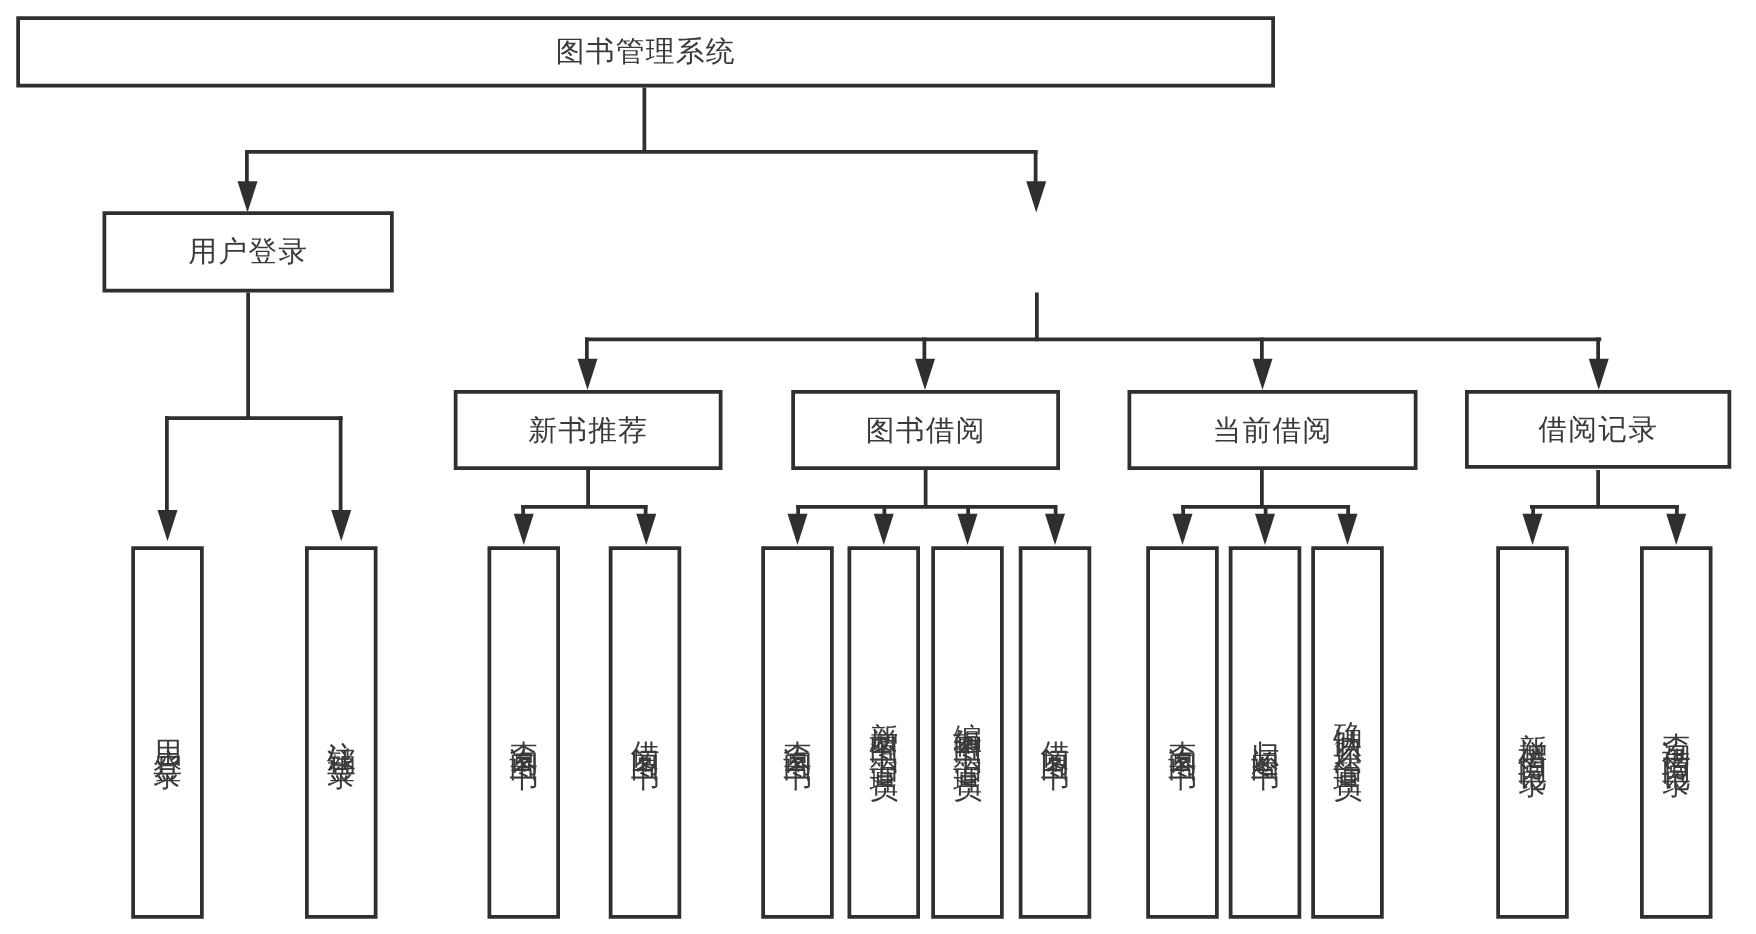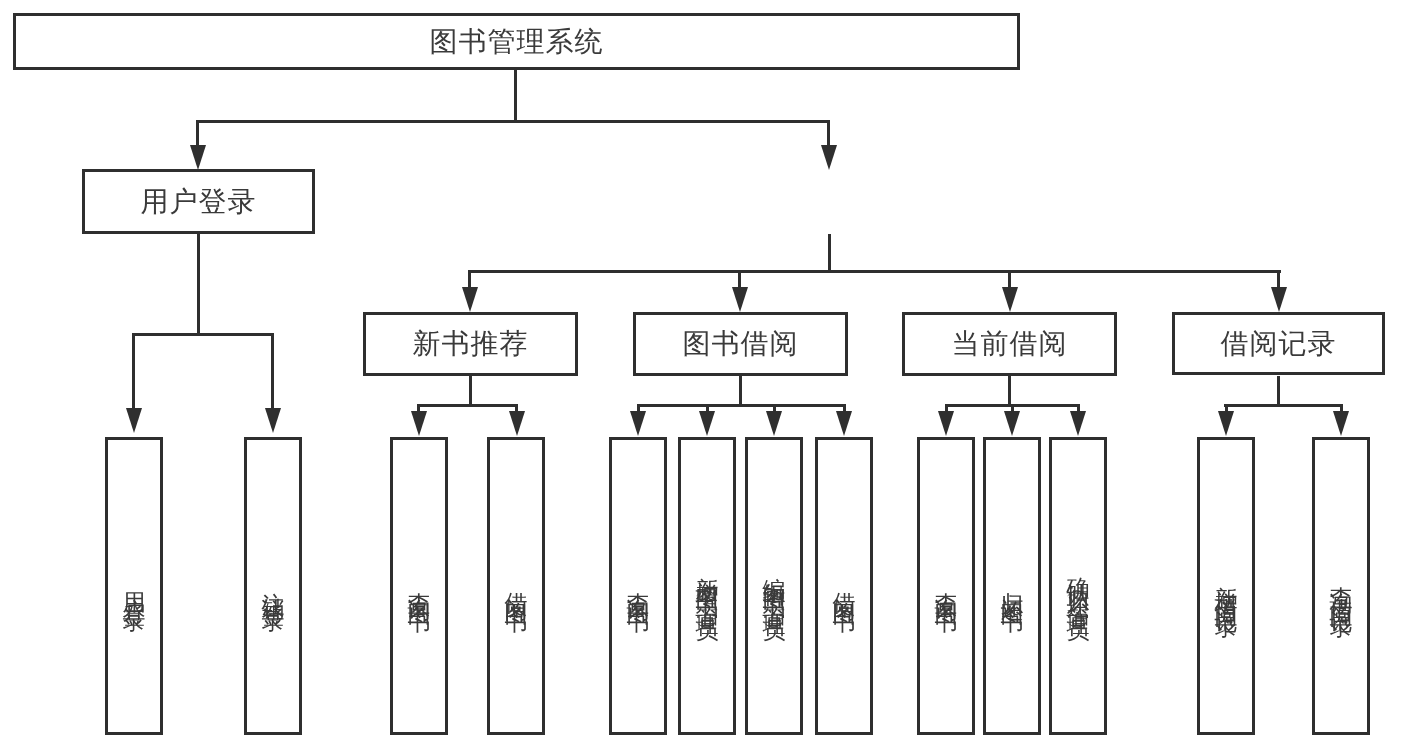--- a/index.html
+++ b/index.html
@@ -19,21 +19,21 @@
   .box{
     position:absolute;
     box-sizing:border-box;
     border:3px solid var(--line);
     background:#fff;
     display:flex;
     align-items:center;
     justify-content:center;
     color:var(--text);
   }
-  .box-h{font-size:28px;letter-spacing:1px;}
+  .box-h{font-size:23px;letter-spacing:1px;}
   .box-v{
     width:58px;height:298px;top:437px;
     font-size:23px;
   }
   .vtext{
     writing-mode:vertical-rl;
     text-orientation:mixed;
     letter-spacing:6px;
     line-height:1;
     color:var(--text);
@@ -93,21 +93,21 @@
   <div class="arrow" style="left:1002px;top:287px;"></div>
   <div class="vline" style="left:1277px;top:270px;height:18px;"></div>
   <div class="arrow" style="left:1271px;top:287px;"></div>
 
   <div class="box box-h" style="left:633px;top:312px;width:215px;height:64px;">
     <span>图书借阅</span>
   </div>
   <div class="box box-h" style="left:363px;top:312px;width:215px;height:64px;">
     <span>新书推荐</span>
   </div>
-  <div class="box box-h" style="left:902px;top:312px;width:215px;height:64px;">
+  <div class="box box-h" style="left:902px;top:312px;width:232px;height:64px;">
     <span>当前借阅</span>
   </div>
   <div class="box box-h" style="left:1172px;top:312px;width:213px;height:63px;">
     <span>借阅记录</span>
   </div>
 
   <div class="vline" style="left:469px;top:376px;height:30px;"></div>
   <div class="hline" style="left:417px;top:404px;width:101px;"></div>
   <div class="vline" style="left:417px;top:404px;height:9px;"></div>
   <div class="arrow" style="left:411px;top:411px;"></div>

